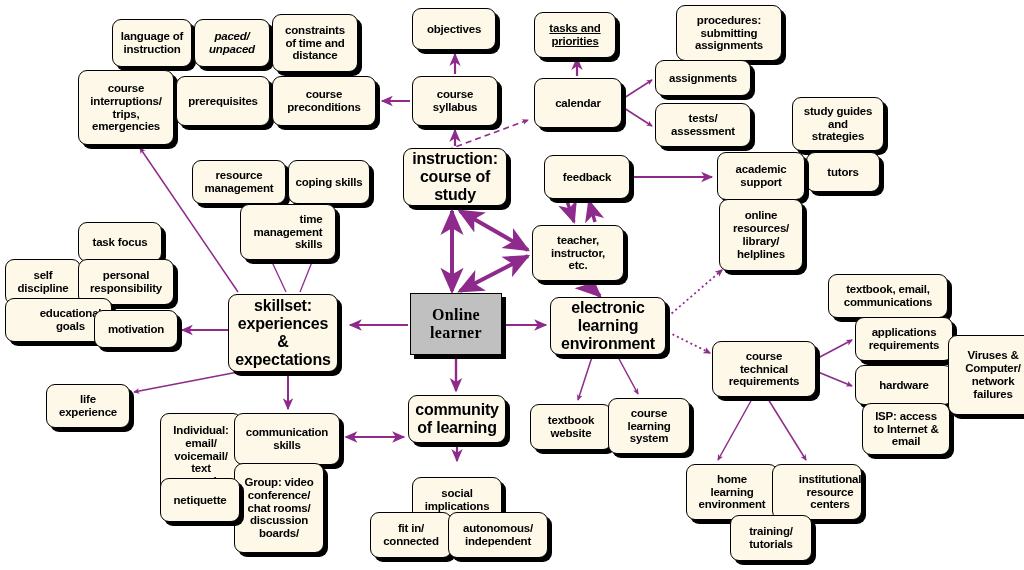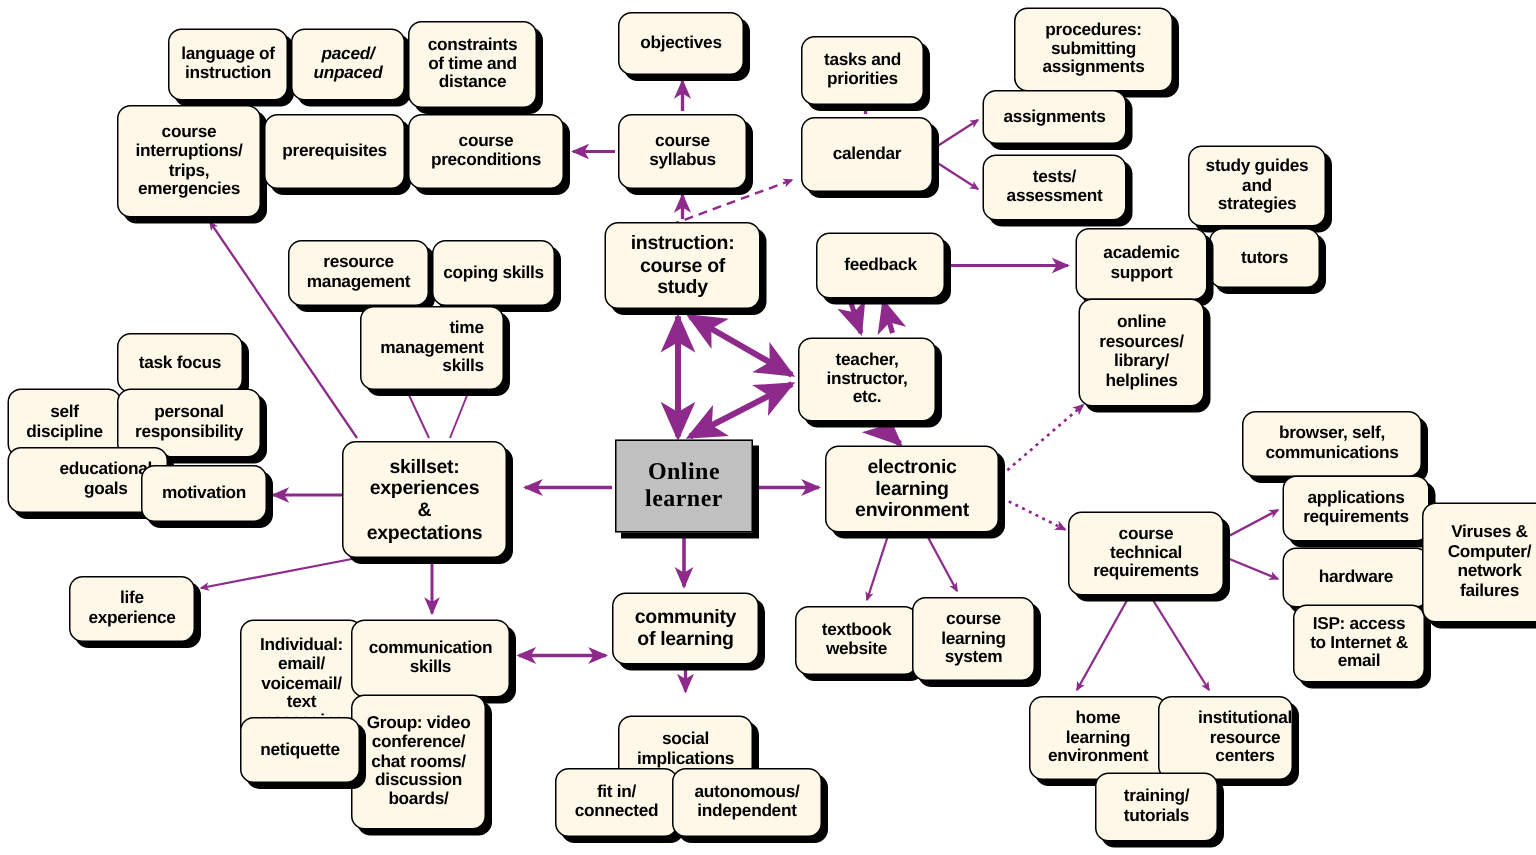--- a/index.html
+++ b/index.html
@@ -32,21 +32,21 @@
   }
   .node.center{
     background:#c0c0c0;
     border-radius:0;
     border:1.5px solid #000000;
     font-family:"Liberation Serif", serif;
     font-size:16px;
     font-weight:bold;
     letter-spacing:0.3px;
   }
-  .node.mid{ font-size:13px;align-items:center; }
+  .node.mid{ font-size:16px;align-items:center; }
 </style>
 </head>
 <body>
 
 <div id="canvas">
 
   <svg id="links" viewBox="0 0 1024 570" xmlns="http://www.w3.org/2000/svg">
     <defs>
       <marker id="ah" markerWidth="7" markerHeight="7" refX="5.4" refY="3" orient="auto" markerUnits="strokeWidth">
         <path d="M0,0.4 L6,3 L0,5.6 L1.6,3 Z" fill="#8e2a8b"></path>
@@ -147,21 +147,21 @@
 emergencies</span></div>
       <div class="node" style="left: 176px; top: 76px; width: 94px; height: 50px; z-index: 14;"><span>prerequisites</span></div>
       <div class="node" style="left: 272px; top: 76px; width: 104px; height: 50px; z-index: 15;"><span>course
 preconditions</span></div>
       <div class="node" style="left: 412px; top: 8px; width: 84px; height: 42px; z-index: 16;"><span>objectives</span></div>
       <div class="node" style="left: 412px; top: 76px; width: 86px; height: 50px; z-index: 17;"><span>course
 syllabus</span></div>
       <div class="node mid" style="left: 403px; top: 148px; width: 104px; height: 58px; z-index: 18;"><span>instruction:
 course of
 study</span></div>
-      <div class="node" style="left: 534px; top: 24px; width: 82px; height: 46px; z-index: 19;"><span>tasks and
+      <div class="node" style="left: 534px; top: 12px; width: 82px; height: 46px; z-index: 19; text-decoration: underline;"><span>tasks and
 priorities</span></div>
       <div class="node" style="left: 534px; top: 78px; width: 88px; height: 50px; z-index: 20;"><span>calendar</span></div>
       <div class="node" style="left: 676px; top: 5px; width: 106px; height: 56px; z-index: 21;"><span>procedures:
 submitting
 assignments</span></div>
       <div class="node" style="left: 655px; top: 60px; width: 96px; height: 36px; z-index: 22;"><span>assignments</span></div>
       <div class="node" style="left: 655px; top: 103px; width: 96px; height: 44px; z-index: 23;"><span>tests/
 assessment</span></div>
       <div class="node" style="left: 792px; top: 97px; width: 92px; height: 54px; z-index: 24;"><span>study guides
 and
@@ -224,21 +224,21 @@
 learning
 environment</span></div>
       <div class="node" style="left: 530px; top: 404px; width: 82px; height: 46px; z-index: 50;"><span>textbook
 website</span></div>
       <div class="node" style="left: 608px; top: 398px; width: 82px; height: 56px; z-index: 51;"><span>course
 learning
 system</span></div>
       <div class="node" style="left: 712px; top: 341px; width: 104px; height: 56px; z-index: 52;"><span>course
 technical
 requirements</span></div>
-      <div class="node" style="left: 828px; top: 274px; width: 120px; height: 44px; z-index: 53;"><span>browser, self,
+      <div class="node" style="left: 828px; top: 274px; width: 120px; height: 44px; z-index: 53;"><span>textbook, email,
 communications</span></div>
       <div class="node" style="left: 855px; top: 317px; width: 98px; height: 44px; z-index: 54;"><span>applications
 requirements</span></div>
       <div class="node" style="left: 855px; top: 365px; width: 98px; height: 40px; z-index: 55;"><span>hardware</span></div>
       <div class="node" style="left: 862px; top: 403px; width: 88px; height: 52px; z-index: 56;"><span>ISP: access
 to Internet &amp;
 email</span></div>
       <div class="node" style="left: 948px; top: 335px; width: 90px; height: 80px; z-index: 57;"><span>Viruses &amp;
 Computer/
 network

